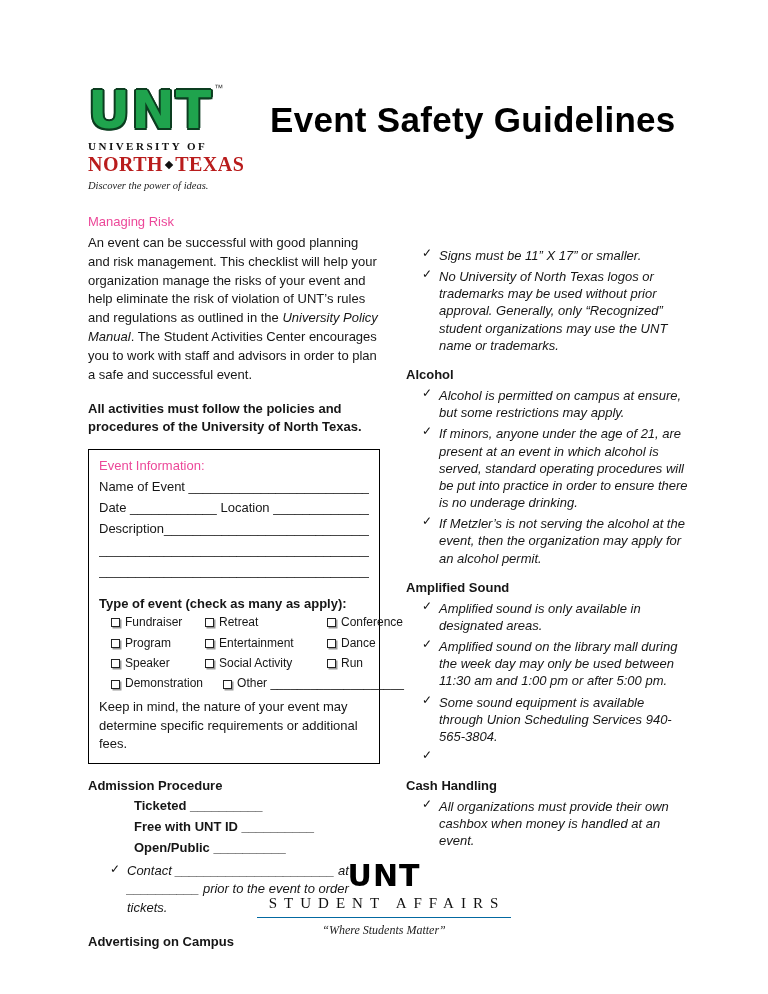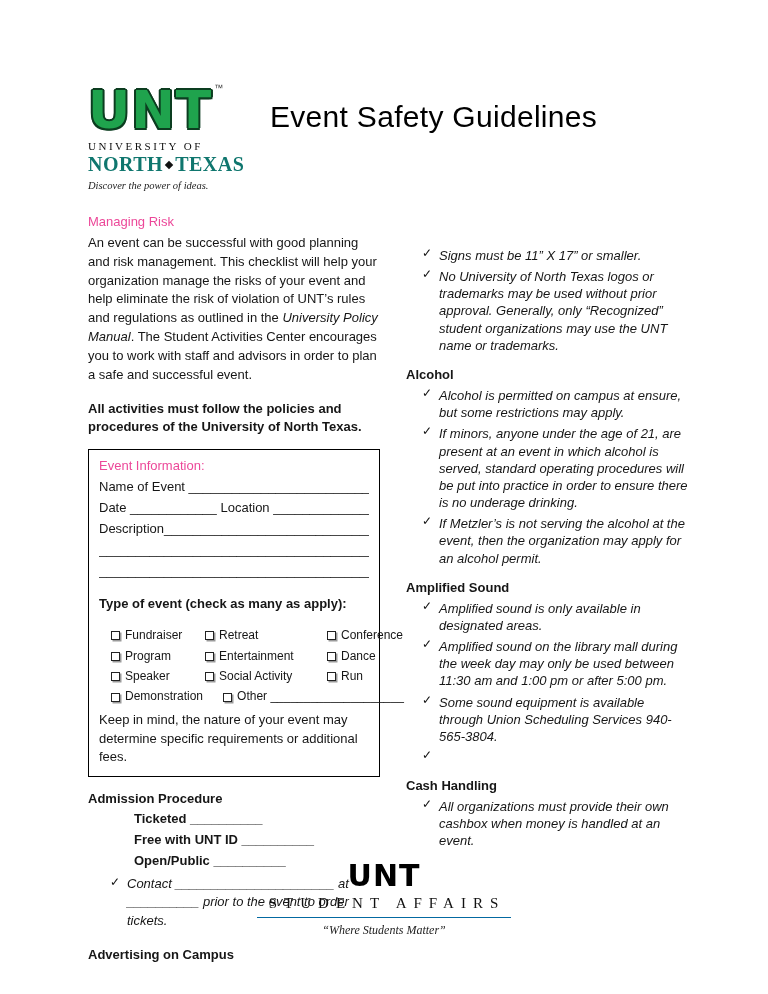--- a/index.html
+++ b/index.html
@@ -21,54 +21,54 @@
     font-family:"DejaVu Sans", sans-serif;
     font-size:52px; font-weight:800; letter-spacing:1px;
     color:#1fa34d;
     text-shadow: 2px 0 0 #0c3d20, -2px 0 0 #0c3d20, 0 2px 0 #0c3d20, 0 -2px 0 #0c3d20,
                  1.5px 1.5px 0 #0c3d20, -1.5px -1.5px 0 #0c3d20,
                  1.5px -1.5px 0 #0c3d20, -1.5px 1.5px 0 #0c3d20;
   }
   .logo-tm { font-size:9px; vertical-align:top; color:#333; margin-left:2px; }
   .logo-line1 {
     margin-top:4px; font-family:"Liberation Serif", serif;
-    font-size:11px; letter-spacing:2.5px; color:#111; font-weight:400;
+    font-size:11px; letter-spacing:2.5px; color:#111; font-weight:700;
   }
   .logo-line2 {
     margin-top:1px; font-family:"Liberation Serif", serif;
-    font-size:20px; font-weight:700; letter-spacing:0.5px; color:#0f766e;
+    font-size:20px; font-weight:700; letter-spacing:0.5px; color:#b91c1c;
     display:flex; align-items:center;
   }
   .diamond { width:6px; height:6px; background:#111; transform:rotate(45deg); display:inline-block; margin:0 3px; }
   .logo-tagline {
     margin-top:4px; font-family:"Liberation Serif", serif;
     font-style:italic; font-size:10.5px; color:#222;
   }
   .title {
     font-family:"Liberation Sans", sans-serif;
-    font-size:30px; font-weight:400; color:#000;
+    font-size:35px; font-weight:700; color:#000;
     margin:16px 0 0 24px; letter-spacing:0.3px; white-space:nowrap;
   }
 
   
   .columns { display:flex; gap:26px; margin-top:22px; }
   .col-left { width:292px; flex:0 0 292px; font-size:13px; line-height:1.45; }
   .col-right { width:282px; flex:0 0 282px; font-size:13px; line-height:1.32; padding-top:34px; }
 
   .h-bold { font-weight:400; color:#ec4899; }
   .para { margin-top:2px; }
   .bold-note { font-weight:700; margin:15px 0 12px; }
 
   
   .event-box { border:1.5px solid #000; padding:7px 10px 9px; margin-top:2px; }
   .form-line { white-space:nowrap; overflow:hidden; line-height:1.62; }
   .type-heading { font-weight:700; margin-top:14px; }
   .type-grid {
     display:grid; grid-template-columns:94px 122px 1fr;
-    padding-left:12px; margin-top:13px; row-gap:3px; font-size:12px;
+    padding-left:12px; margin-top:0; row-gap:3px; font-size:12px;
   }
   .cb-item { display:flex; align-items:center; white-space:nowrap; }
   .cb {
     width:9px; height:9px; border:1px solid #222; background:#fff;
     box-shadow:1.5px 1.5px 0 0 #9a9a9a; display:inline-block;
     margin-right:5px; flex:0 0 auto;
   }
   .type-row-span { grid-column:1 / -1; display:flex; gap:20px; }
   .box-note { margin-top:5px; }
 

